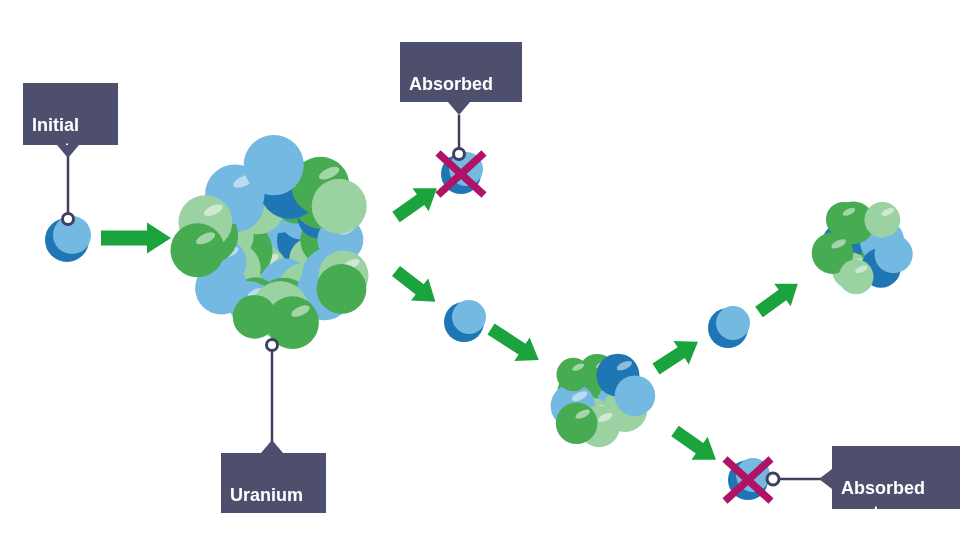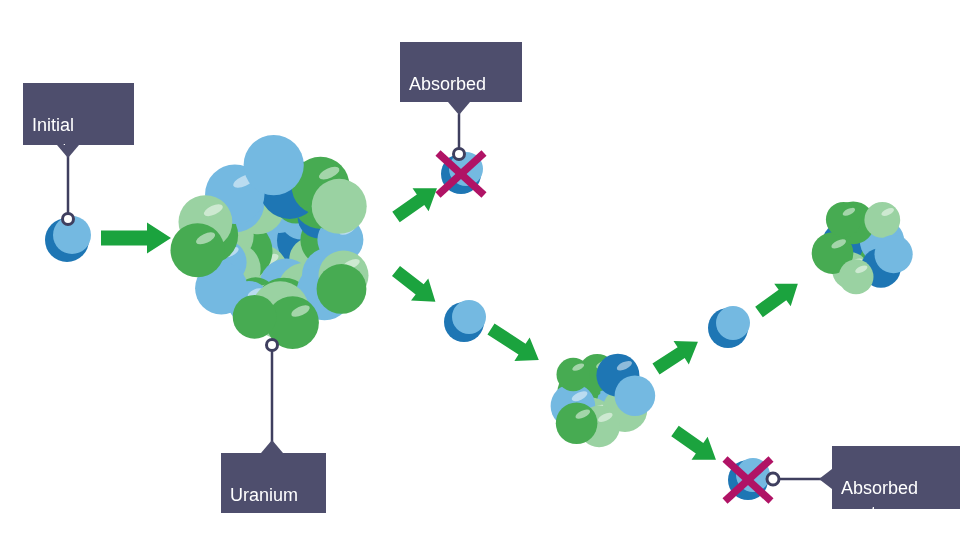--- a/index.html
+++ b/index.html
@@ -11,21 +11,21 @@
     font-family:"Liberation Sans",sans-serif;
   }
   .layer{position:absolute;left:0;top:0;}
   .arrow{fill:var(--green);}
   .xline{stroke:var(--crimson);stroke-width:7.5;stroke-linecap:butt;fill:none;}
   .connector-line{stroke:var(--line);stroke-width:2.5;fill:none;}
   .connector-dot{fill:#fff;stroke:var(--line);stroke-width:3;}
   .label{
     position:absolute;box-sizing:border-box;
     background:var(--slate);color:var(--labeltext,#fff);
-    font-weight:400;font-size:18px;line-height:25px;
+    font-weight:700;font-size:18px;line-height:25px;
     padding:5px 6px 5px 9px;
     white-space:pre-line;
   }
   .ptr{position:absolute;width:0;height:0;border:solid transparent;}
   .ptr-down{border-width:13px 11px 0 11px;border-top-color:var(--slate);bottom:-13px;}
   .ptr-up{border-width:0 11px 13px 11px;border-bottom-color:var(--slate);top:-13px;}
   .ptr-left{border-width:10px 13px 10px 0;border-right-color:var(--slate);left:-13px;}
 </style>
 </head>
 <body>
@@ -213,21 +213,21 @@
     <g>
       <path class="connector-line" d="M272,350 L272,453"></path>
       <circle class="connector-dot" cx="272" cy="345" r="5.5"></circle>
     </g>
     <g>
       <path class="connector-line" d="M778,479 L832,479"></path>
       <circle class="connector-dot" cx="773" cy="479" r="6"></circle>
     </g>
   </svg>
 
-  <div class="label" style="left:23px;top:83px;width:111px;height:62px;">
+  <div class="label" style="left:23px;top:83px;width:95px;height:62px;">
     <span>Initial
 neutron</span>
     <span class="ptr ptr-down" style="left:34px;"></span>
   </div>
 
   <div class="label" style="left:400px;top:42px;width:122px;height:60px;">
     <span>Absorbed
 neutron</span>
     <span class="ptr ptr-down" style="left:48px;"></span>
   </div>

